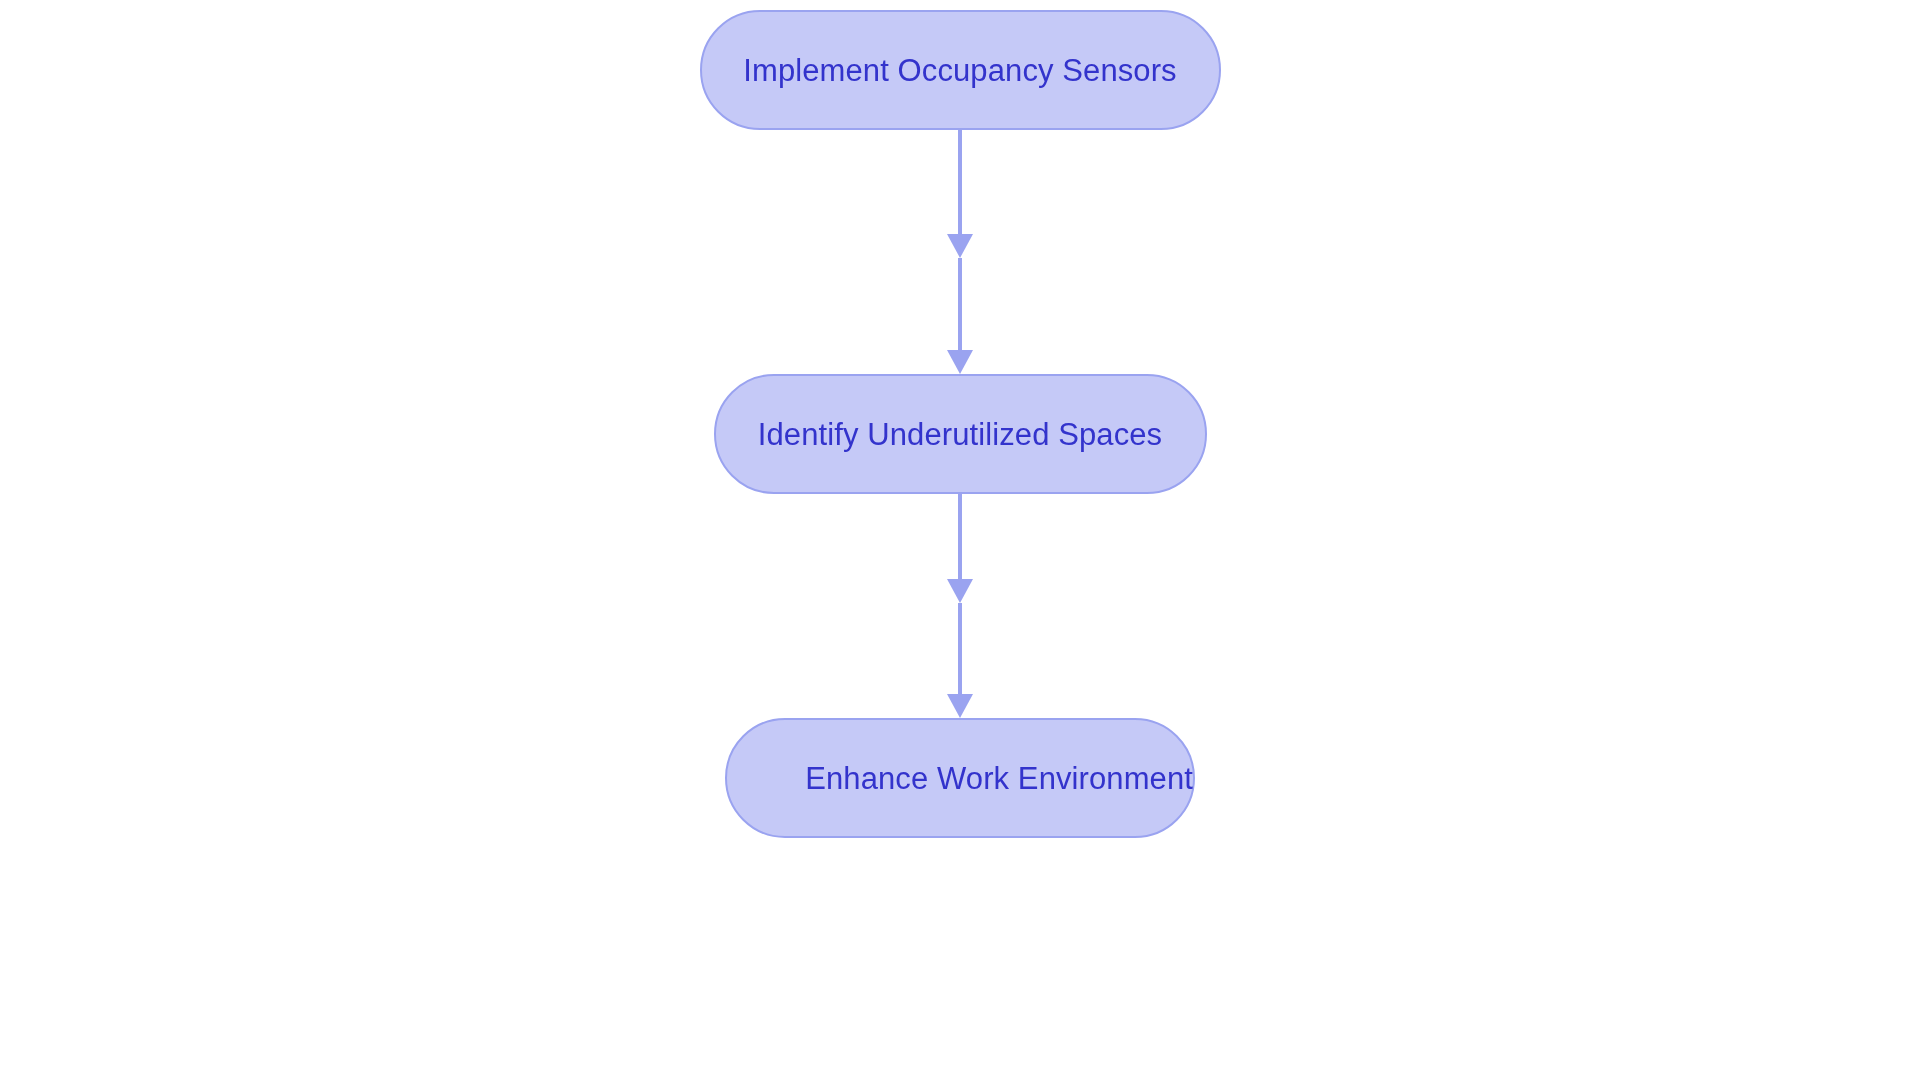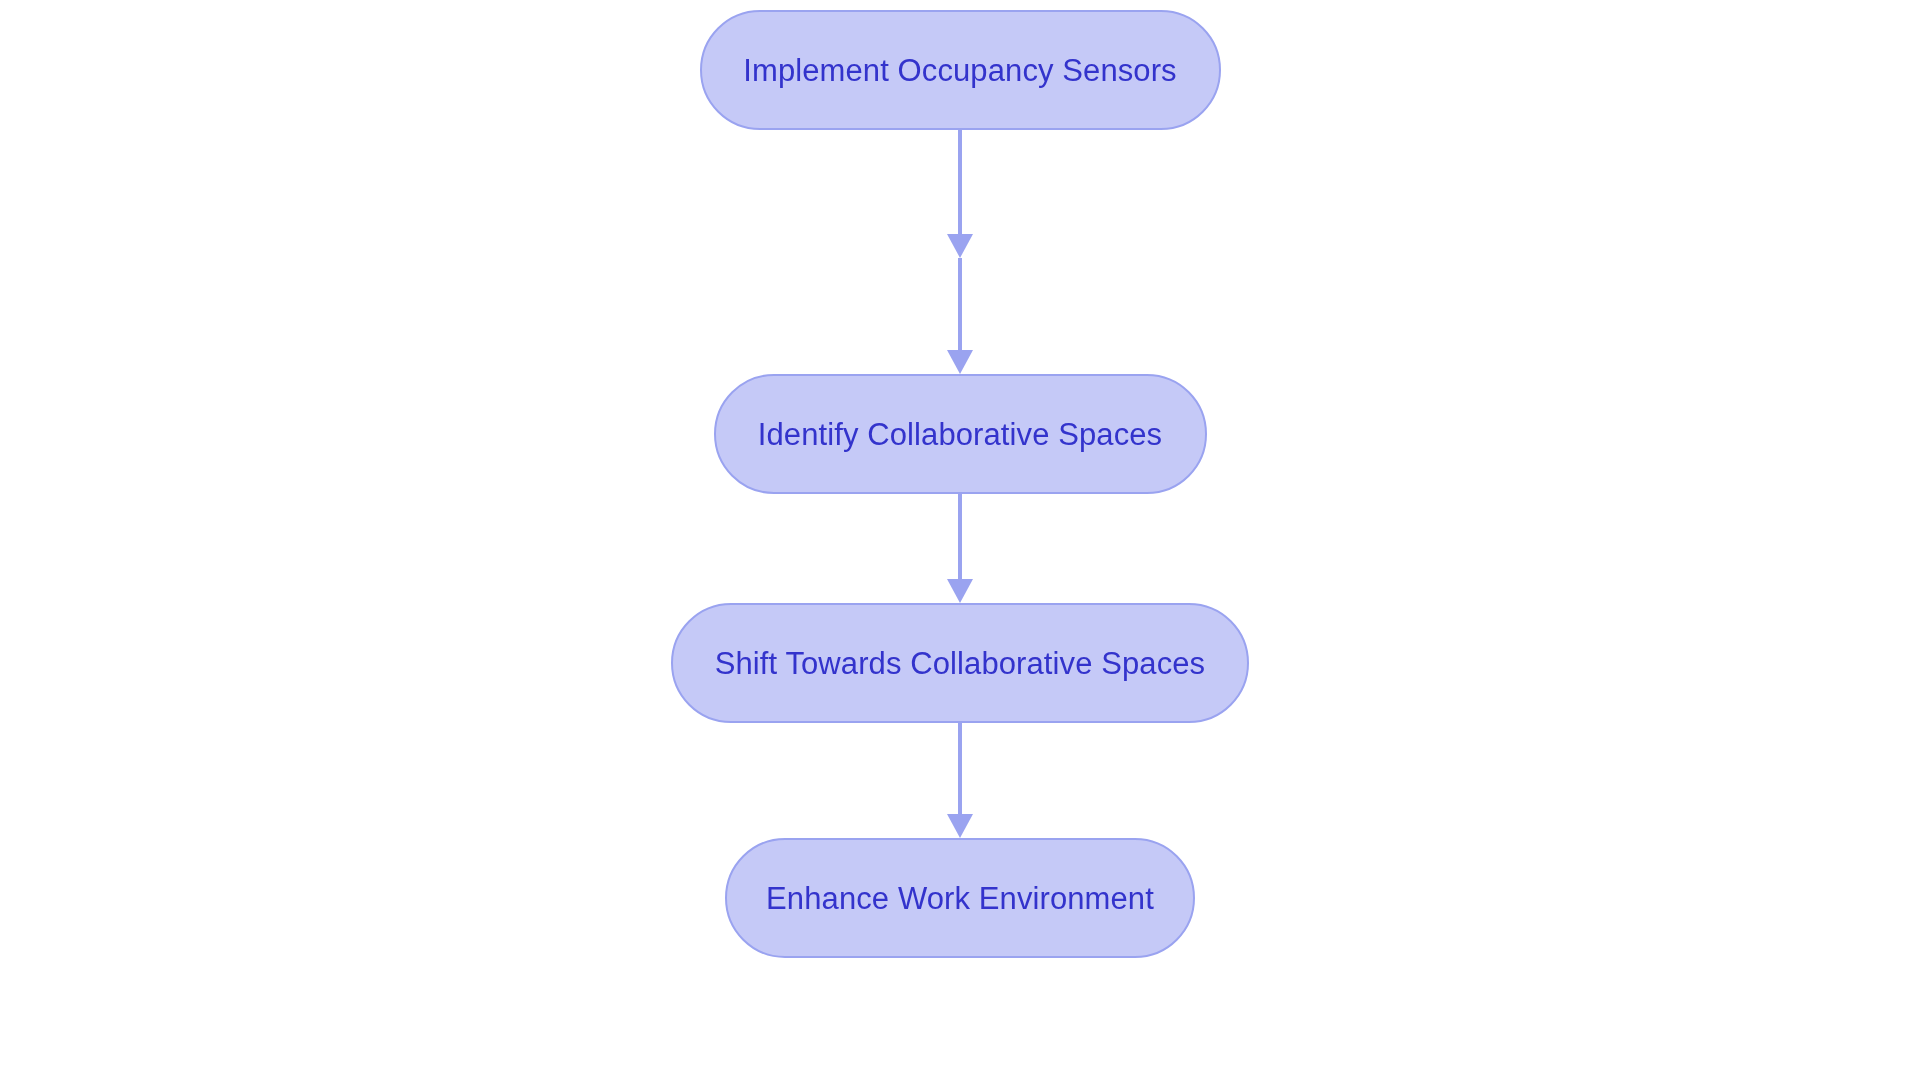--- a/index.html
+++ b/index.html
@@ -73,21 +73,21 @@
     border-right: 13px solid transparent;
     border-top: 24px solid #9aa3f0;
     flex: 0 0 auto;
     margin-top: -1px;
   }
   
   .node-w1 { width: 521px; }
   .node-w2 { width: 413px; }
   .node-w3 { width: 493px; }
   .node-w4 { width: 578px; }
-  .node-w5 { width: 470px; }
+  .node-w5 { width: 470px; justify-content: flex-end; }
   
   .conn-h1 { height: 128px; }
   .conn-h2 { height: 116px; }
   .conn-h3 { height: 109px; }
   .conn-h4 { height: 115px; }
   .stage-pad { height: 10px; flex: 0 0 auto; }
 </style>
 </head>
 <body>
 
@@ -105,31 +105,28 @@
       <div class="connector-head"></div>
     </div>
 
 
     <div class="connector conn-h2">
       <div class="connector-line"></div>
       <div class="connector-head"></div>
     </div>
 
     <div class="node node-w3">
-      <span class="node-label">Identify Collaborative Spaces</span>
+      <span class="node-label">Identify Underutilized Spaces</span>
     </div>
 
     <div class="connector conn-h3">
       <div class="connector-line"></div>
       <div class="connector-head"></div>
     </div>
 
-    <div class="node node-w4">
-      <span class="node-label">Shift Towards Collaborative Spaces</span>
-    </div>
 
     <div class="connector conn-h4">
       <div class="connector-line"></div>
       <div class="connector-head"></div>
     </div>
 
     <div class="node node-w5">
       <span class="node-label">Enhance Work Environment</span>
     </div>
 

